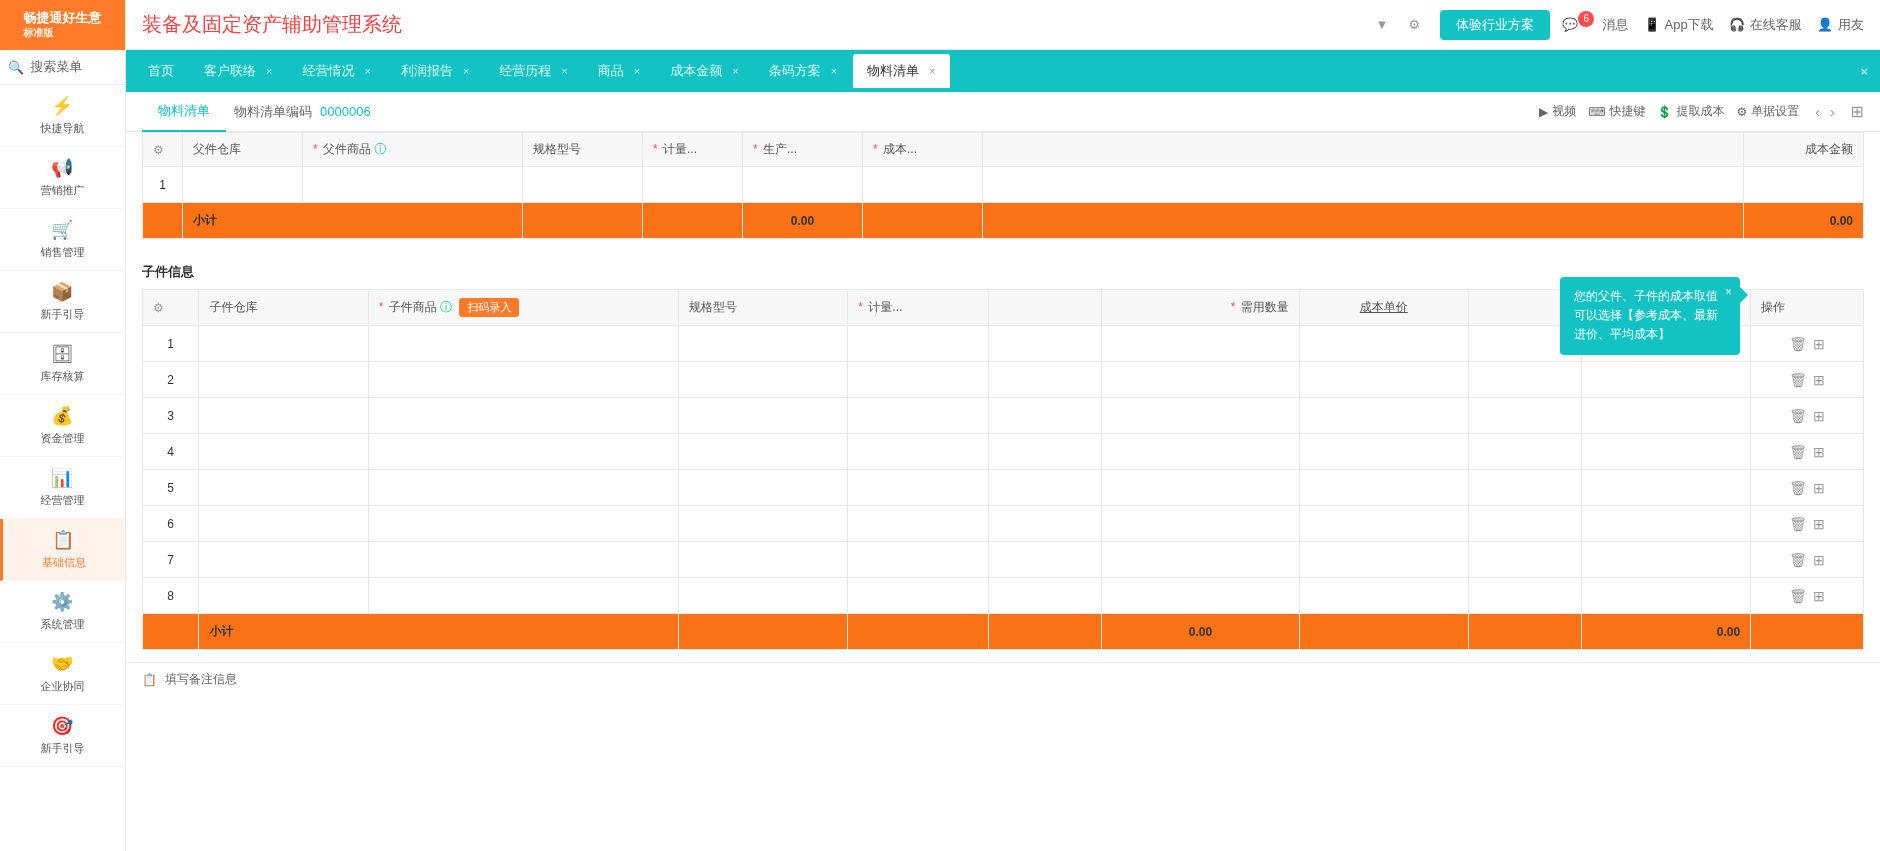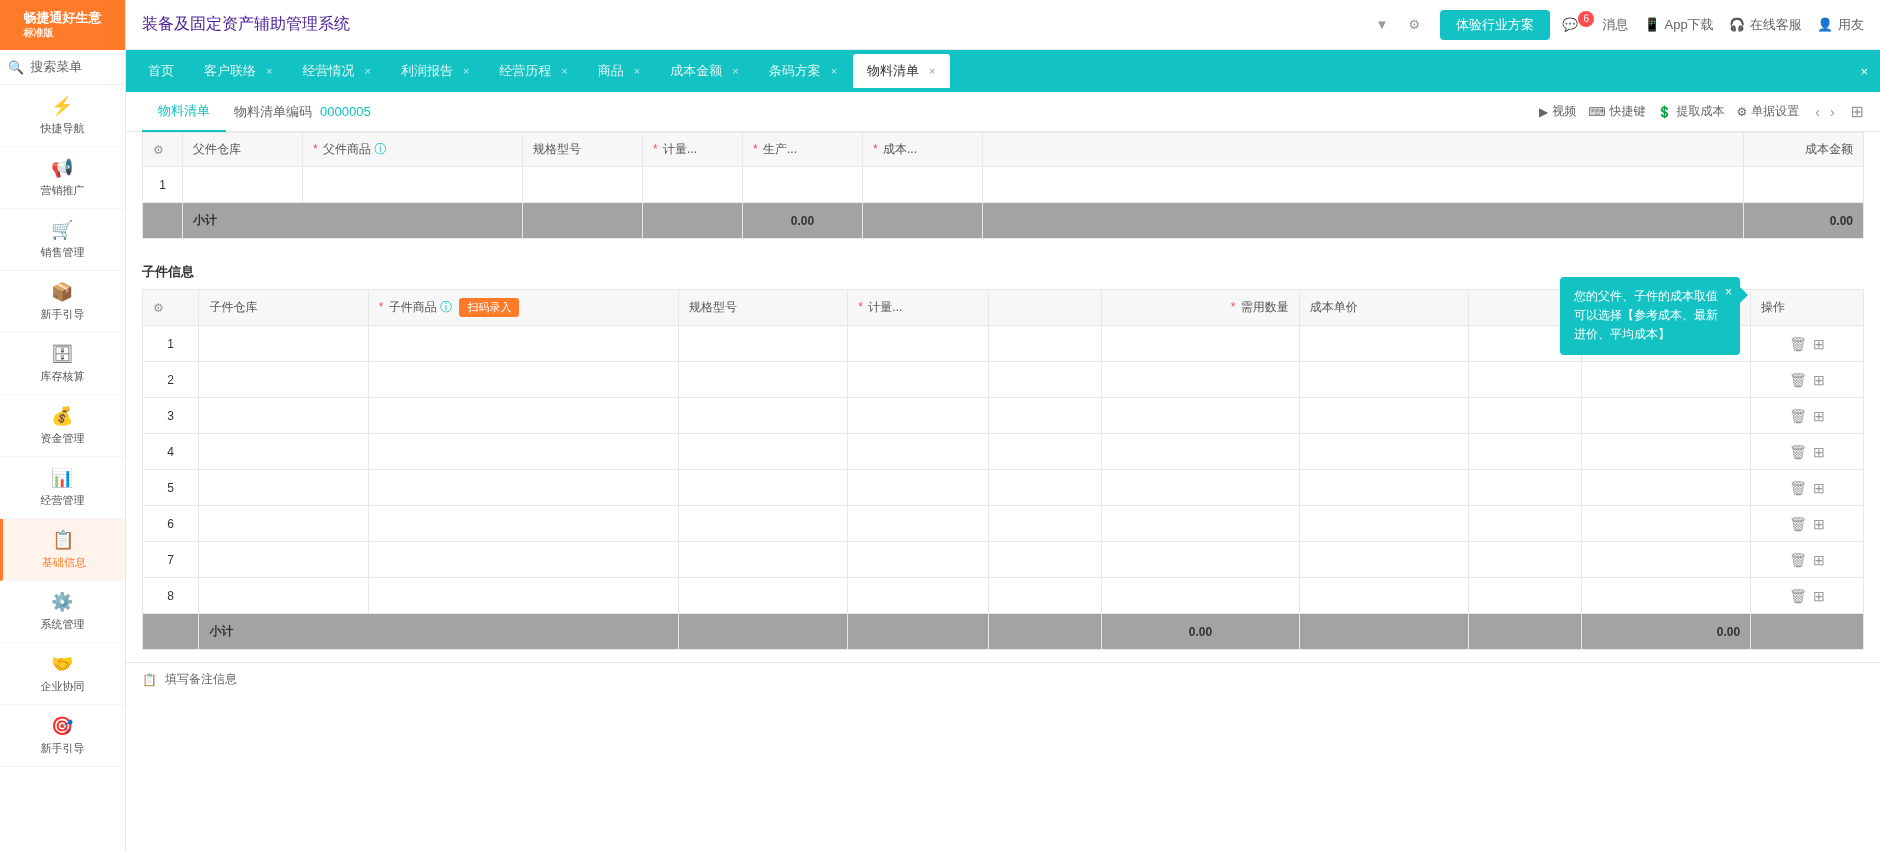--- a/index.html
+++ b/index.html
@@ -174,21 +174,21 @@
       white-space: nowrap;
     }
     .data-table th .required { color: #ff4d4f; margin-right: 2px; }
     .data-table td {
       border: 1px solid #e8e8e8;
       padding: 6px 10px;
       color: #333;
       height: 36px;
     }
     .subtotal-row td {
-      background: #a3a3a3;
+      background: #f97316;
       font-weight: bold;
       color: #333;
     }
     .row-num { color: #999; text-align: center; width: 40px; }
     .col-actions { width: 80px; text-align: center; }
     .action-icons { display: flex; gap: 6px; justify-content: center; }
     .action-icon { color: #999; cursor: pointer; font-size: 14px; }
 
     .scan-btn {
       background: #ff7b29;
@@ -313,21 +313,21 @@
   </div>
   <div class="sidebar-item">
     <span class="icon">🎯</span>
     <span class="label">新手引导</span>
   </div>
 </div>
 
 <div class="main">
 
   <div class="topbar">
-    <span style="flex:1; color:#4c1d95; font-size:16px;">装备及固定资产辅助管理系统</span>
+    <span style="flex:1; color:#ef4444; font-size:20px;">装备及固定资产辅助管理系统</span>
     <span style="color:#999; cursor:pointer;">▼</span>
     <span style="color:#999; cursor:pointer; margin: 0 8px;">⚙</span>
     <button class="topbar-btn">体验行业方案</button>
     <div class="topbar-actions">
       <div class="action-item">
         <span>💬</span>
         <span class="badge">6</span>
         <span>消息</span>
       </div>
       <div class="action-item">
@@ -384,21 +384,21 @@
     <div class="nav-close-all">×</div>
   </div>
 
   <div class="content-area" style="position:relative;">
 
     <div class="sub-tabs">
       <div class="sub-tab active">
         <span>物料清单</span>
       </div>
       <span style="color:#666; padding: 10px 4px 10px 8px;">物料清单编码</span>
-      <span style="color:#13c2c2; padding: 10px 4px;">0000005</span>
+      <span style="color:#13c2c2; padding: 10px 4px;">0000006</span>
 
       <div class="sub-tabs-right">
         <div class="action">
           <span>▶</span>
           <span>视频</span>
         </div>
         <div class="action">
           <span>⌨</span>
           <span>快捷键</span>
         </div>
@@ -512,21 +512,21 @@
             </th>
             <th style="width:100px;">
               <span class="required">*</span>
               <span>计量...</span>
             </th>
             <th style="width:80px;"></th>
             <th style="width:140px; text-align:right;">
               <span class="required">*</span>
               <span>需用数量</span>
             </th>
-            <th style="width:120px; text-align:left;">
+            <th style="width:120px; text-align:center;text-decoration:underline;">
               <span>成本单价</span>
             </th>
             <th style="width:80px;"></th>
             <th style="width:120px; text-align:right;">
               <span>成本金额</span>
             </th>
             <th class="col-actions">
               <span>操作</span>
             </th>
           </tr>

